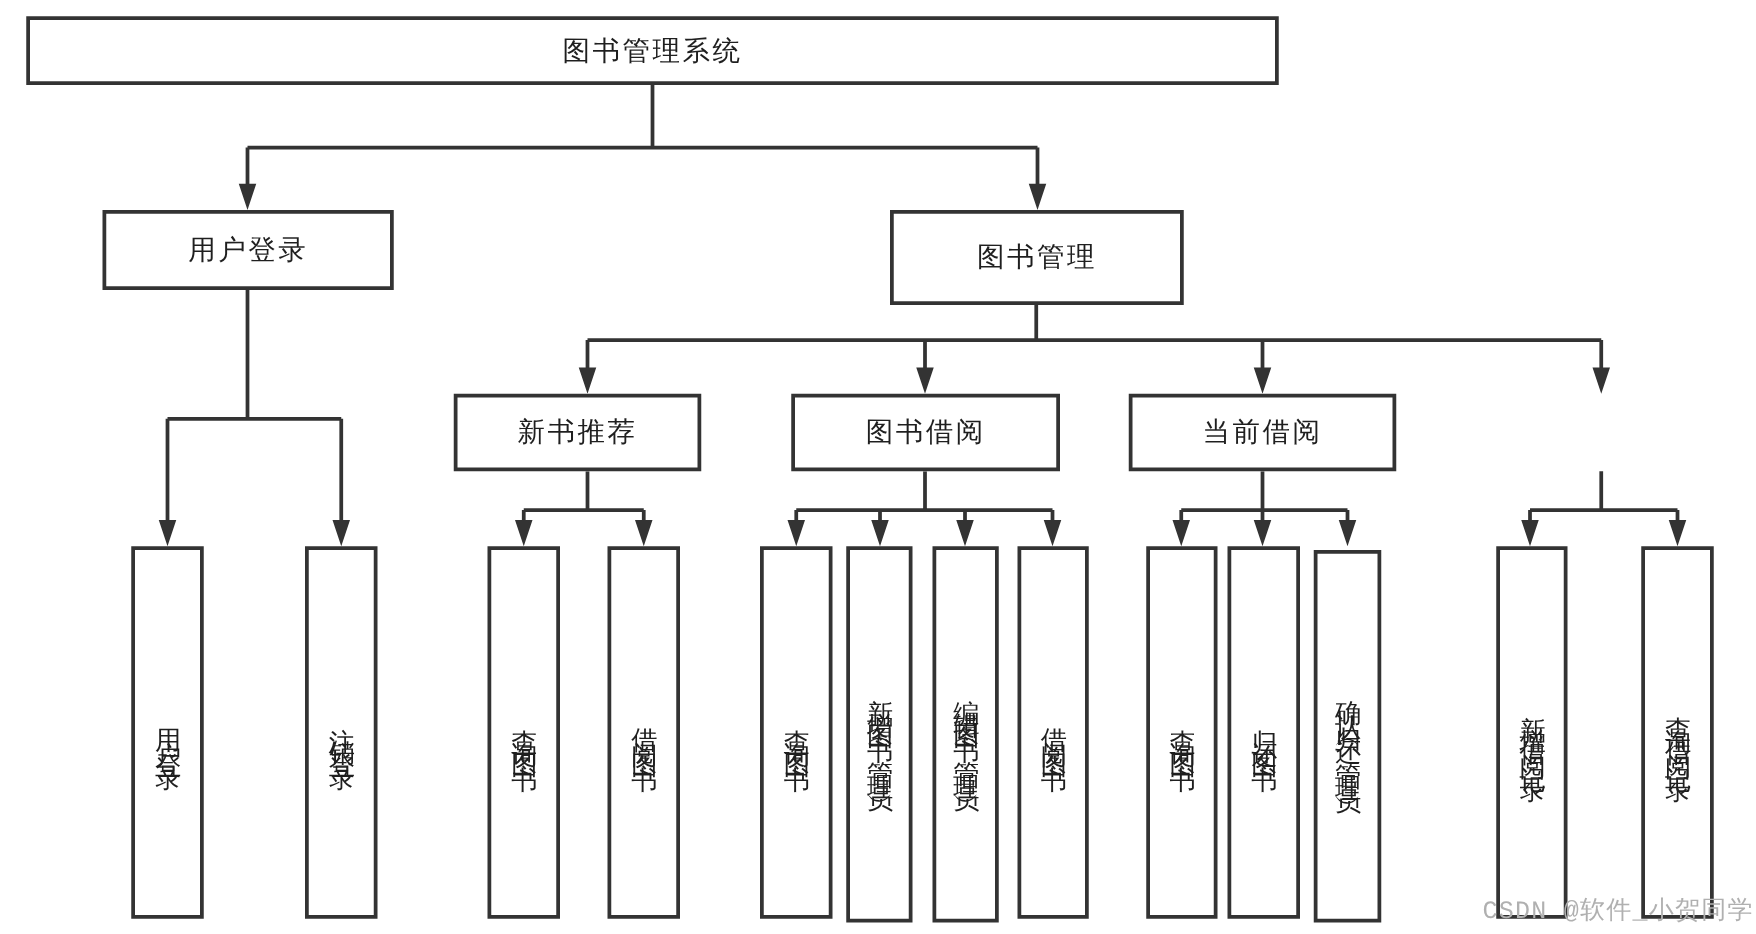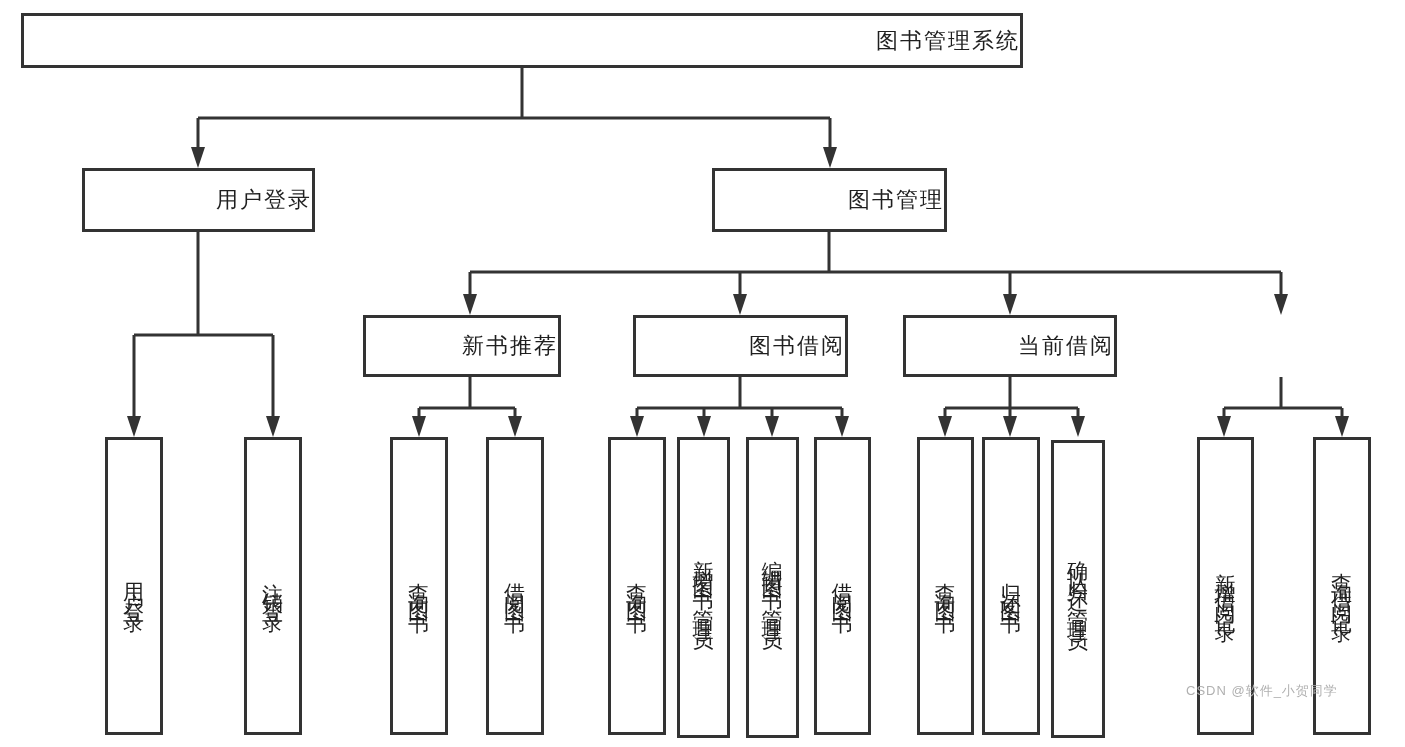--- a/index.html
+++ b/index.html
@@ -12,35 +12,36 @@
   }
   #connectors{position:absolute;left:0;top:0;width:1405px;height:747px;}
   .node{
     position:absolute;
     box-sizing:border-box;
     border:3px solid #333333;
     background:#ffffff;
     display:flex;align-items:center;justify-content:center;
     color:#1f1f1f;
   }
-  .node-h{font-size:22px;letter-spacing:2px;white-space:nowrap;justify-content:flex-end;}
+  .node-h{font-size:22px;letter-spacing:2px;white-space:nowrap;}
   .node-v{font-size:21px;}
   .node-v .vtext{
     writing-mode:vertical-rl;
     letter-spacing:10px;
     line-height:1;
   }
   .watermark{
     position:absolute;
-    left:1186px;top:682px;
-    font-size:13px;
+    left:1186px;top:714px;
+    font-size:20px;
     letter-spacing:1px;
     color:#b0b0b0;
     white-space:nowrap;
     z-index:5;
+    font-family:Liberation Mono, monospace;
   }
 </style>
 </head>
 <body>
 
 <div id="canvas">
 
   <svg id="connectors" viewBox="0 0 1405 747" xmlns="http://www.w3.org/2000/svg">
     <g stroke="#333333" stroke-width="3" fill="none">
       <path d="M522 68 V118 M198 118 H830 M198 118 V150 M830 118 V150"></path>
@@ -63,21 +64,21 @@
              M1335 416 L1349 416 L1342 437 Z"></path>
   </svg>
 
   <div class="node node-h" style="left:21px;top:13px;width:1002px;height:55px">
     <span>图书管理系统</span>
   </div>
 
   <div class="node node-h" style="left:82px;top:168px;width:233px;height:64px">
     <span>用户登录</span>
   </div>
-  <div class="node node-h" style="left:712px;top:168px;width:235px;height:64px">
+  <div class="node node-h" style="left:712px;top:168px;width:235px;height:76px">
     <span>图书管理</span>
   </div>
 
   <div class="node node-h" style="left:363px;top:315px;width:198px;height:62px">
     <span>新书推荐</span>
   </div>
   <div class="node node-h" style="left:903px;top:315px;width:214px;height:62px">
     <span>当前借阅</span>
   </div>
   <div class="node node-h" style="left:633px;top:315px;width:215px;height:62px">

